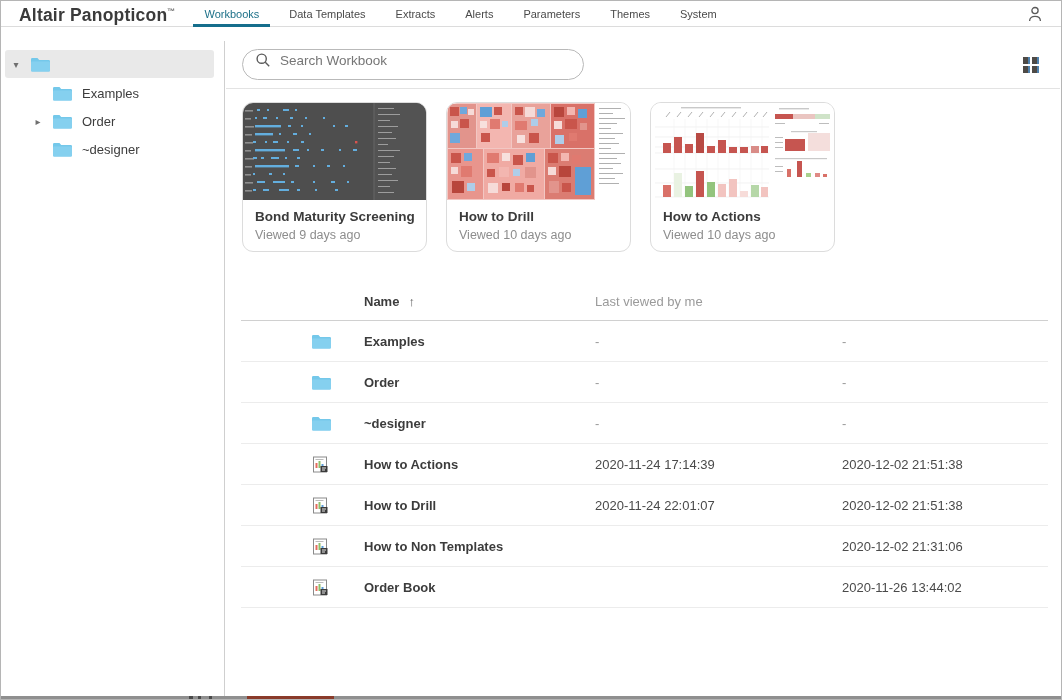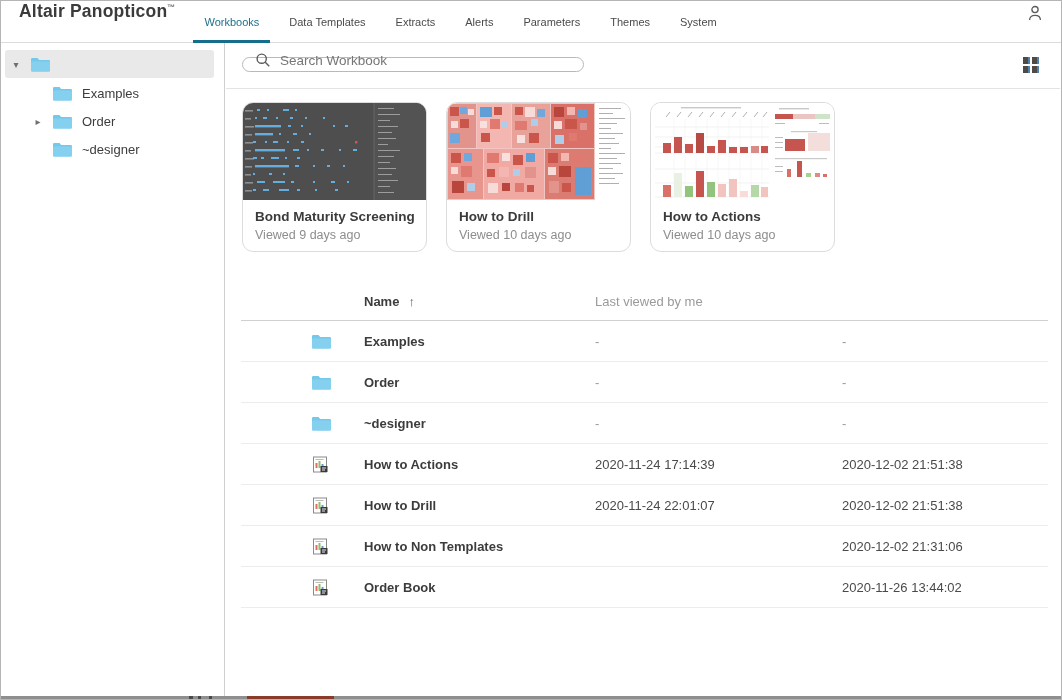--- a/index.html
+++ b/index.html
@@ -15,22 +15,22 @@
   }
   .bottom-edge {
     position:absolute; left:0; right:0; bottom:0; height:3px;
     background:#8f8f8f; z-index:50;
   }
   .artifact-red { position:absolute; bottom:0; left:246px; width:87px; height:3px; background:#8a3b2a; z-index:51; }
   .artifact-tick { position:absolute; bottom:0; height:3px; background:#4a4a4a; z-index:51; }
 
   
   .topnav {
-    position:absolute; top:0; left:0; right:0; height:42px;
-    display:flex; align-items:flex-start;
+    position:absolute; top:0; left:0; right:0; height:26px;
+    display:flex; align-items:flex-end;
     border-bottom:1px solid #dcdcdc; background:#fff; z-index:10;
   }
   .logo { margin-left:18px; font-size:17.5px; font-weight:bold; color:#3b3b3b; letter-spacing:.2px; white-space:nowrap; }
   .logo sup { font-size:8px; color:#6a6a6a; font-weight:bold; }
   .tabs { display:flex; height:100%; margin-left:14px; }
   .tab {
     display:flex; align-items:center; padding:0 15px; height:100%;
     font-size:11px; color:#4a4a4a; cursor:pointer; position:relative; white-space:nowrap;
   }
   .tab.active { color:#1d7189; }
@@ -48,21 +48,21 @@
   .tree-row.child { padding-left:31px; }
   .tree-row .caret.empty { visibility:hidden; }
   .folder-ic { margin-left:9px; flex:0 0 auto; }
   .tree-label { margin-left:10px; }
 
   
   .main { position:absolute; left:225px; top:40px; right:1px; bottom:3px; background:#fff; overflow:hidden; }
 
   .search-row { height:48px; border-bottom:1px solid #e3e3e3; display:flex; align-items:center; padding:0 20px 0 16px; }
   .search-pill {
-    width:342px; height:15px; border:1px solid #b9b9b9; border-radius:16px;
+    width:342px; height:31px; border:1px solid #b9b9b9; border-radius:16px;
     display:flex; align-items:center; padding:0 10px 9px 12px; background:#fff;
   }
   .search-pill svg { flex:0 0 auto; }
   .search-pill input {
     border:none; outline:none; flex:1; margin-left:9px; font-size:13.5px;
     font-family:"Liberation Sans", sans-serif; color:#3d3d3d; background:transparent;
   }
   .search-pill input::placeholder { color:#767676; }
   .view-toggle { margin-left:auto; width:18px; height:18px; cursor:pointer; }
 

